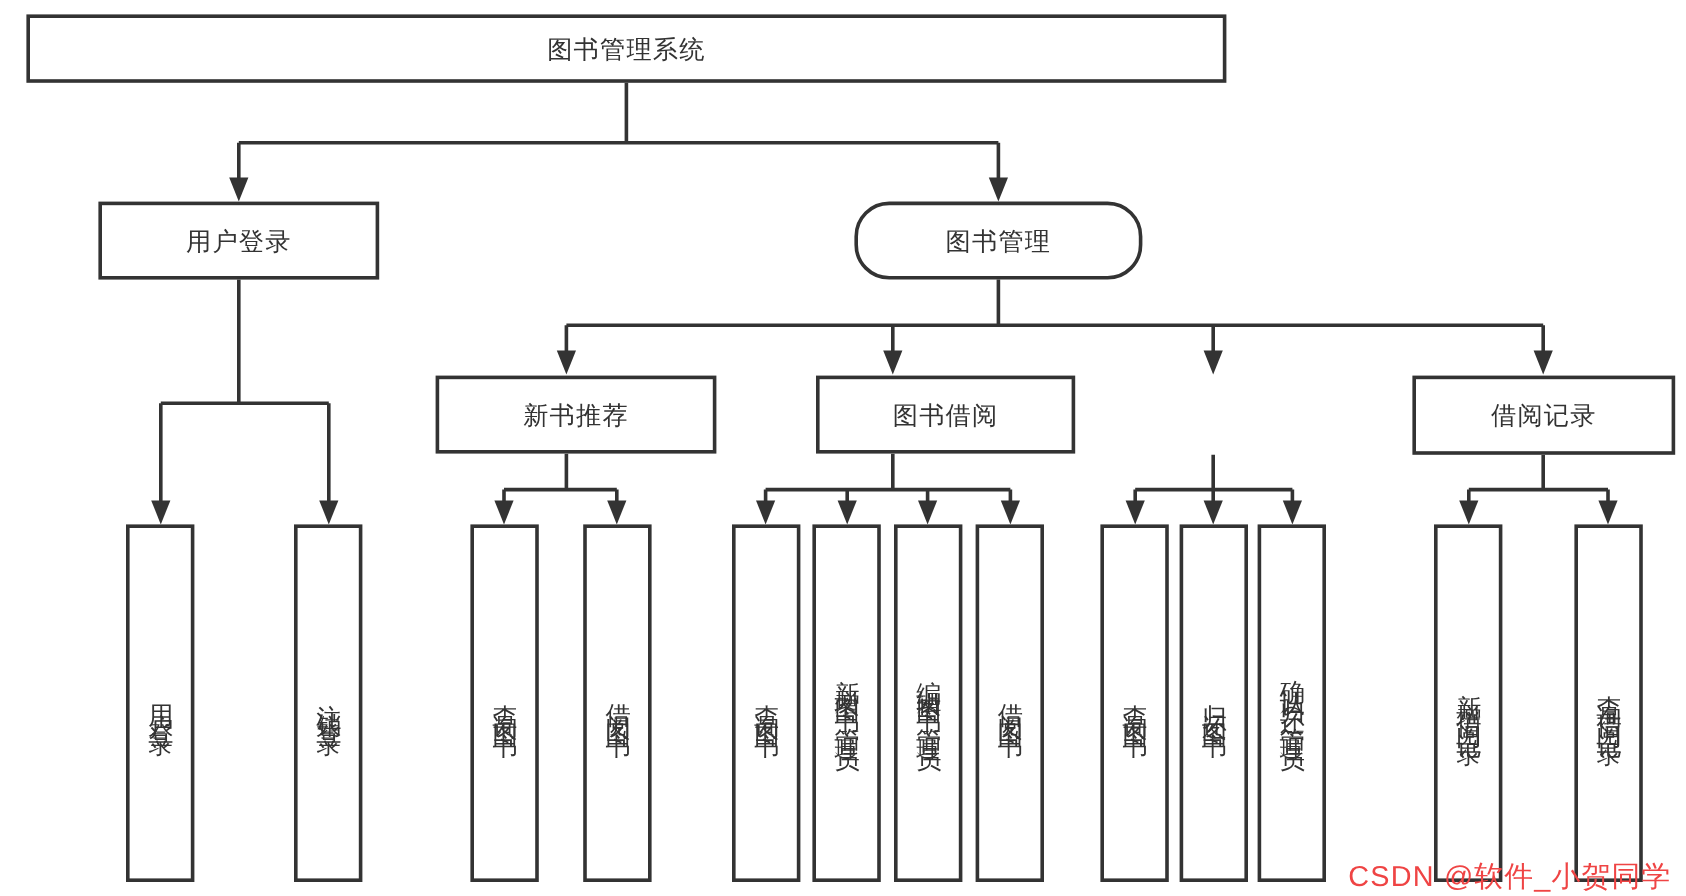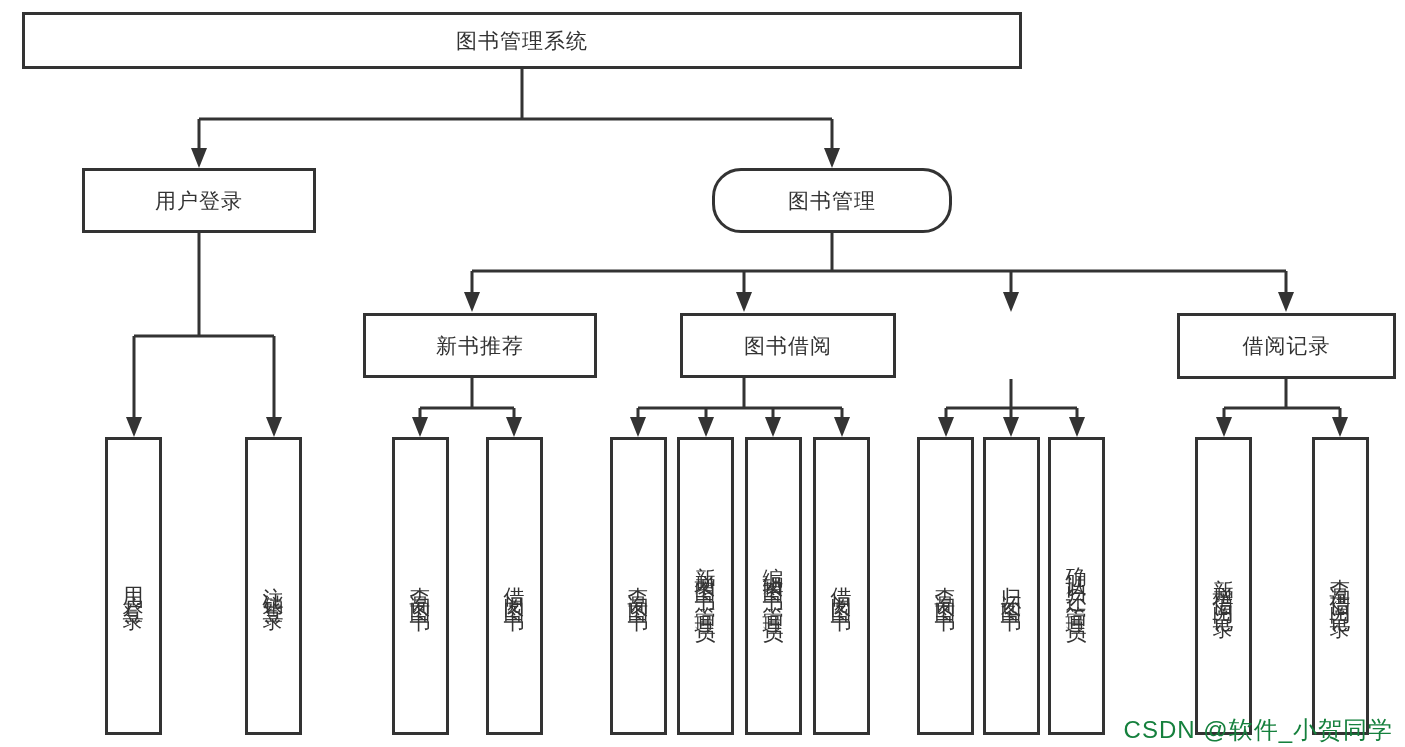--- a/index.html
+++ b/index.html
@@ -35,21 +35,21 @@
     line-height: 1;
     letter-spacing: 8px;
     font-size: 21px;
     color: #333333;
   }
   .watermark {
     position: absolute;
     right: 12px;
     top: 714px;
     font-size: 24px;
-    color: #15803d;
+    color: #ef4444;
     letter-spacing: 1px;
     white-space: nowrap;
   }
 </style>
 </head>
 <body>
 
 <div class="canvas">
 
   <svg class="connectors" viewBox="0 0 1405 747" xmlns="http://www.w3.org/2000/svg">

